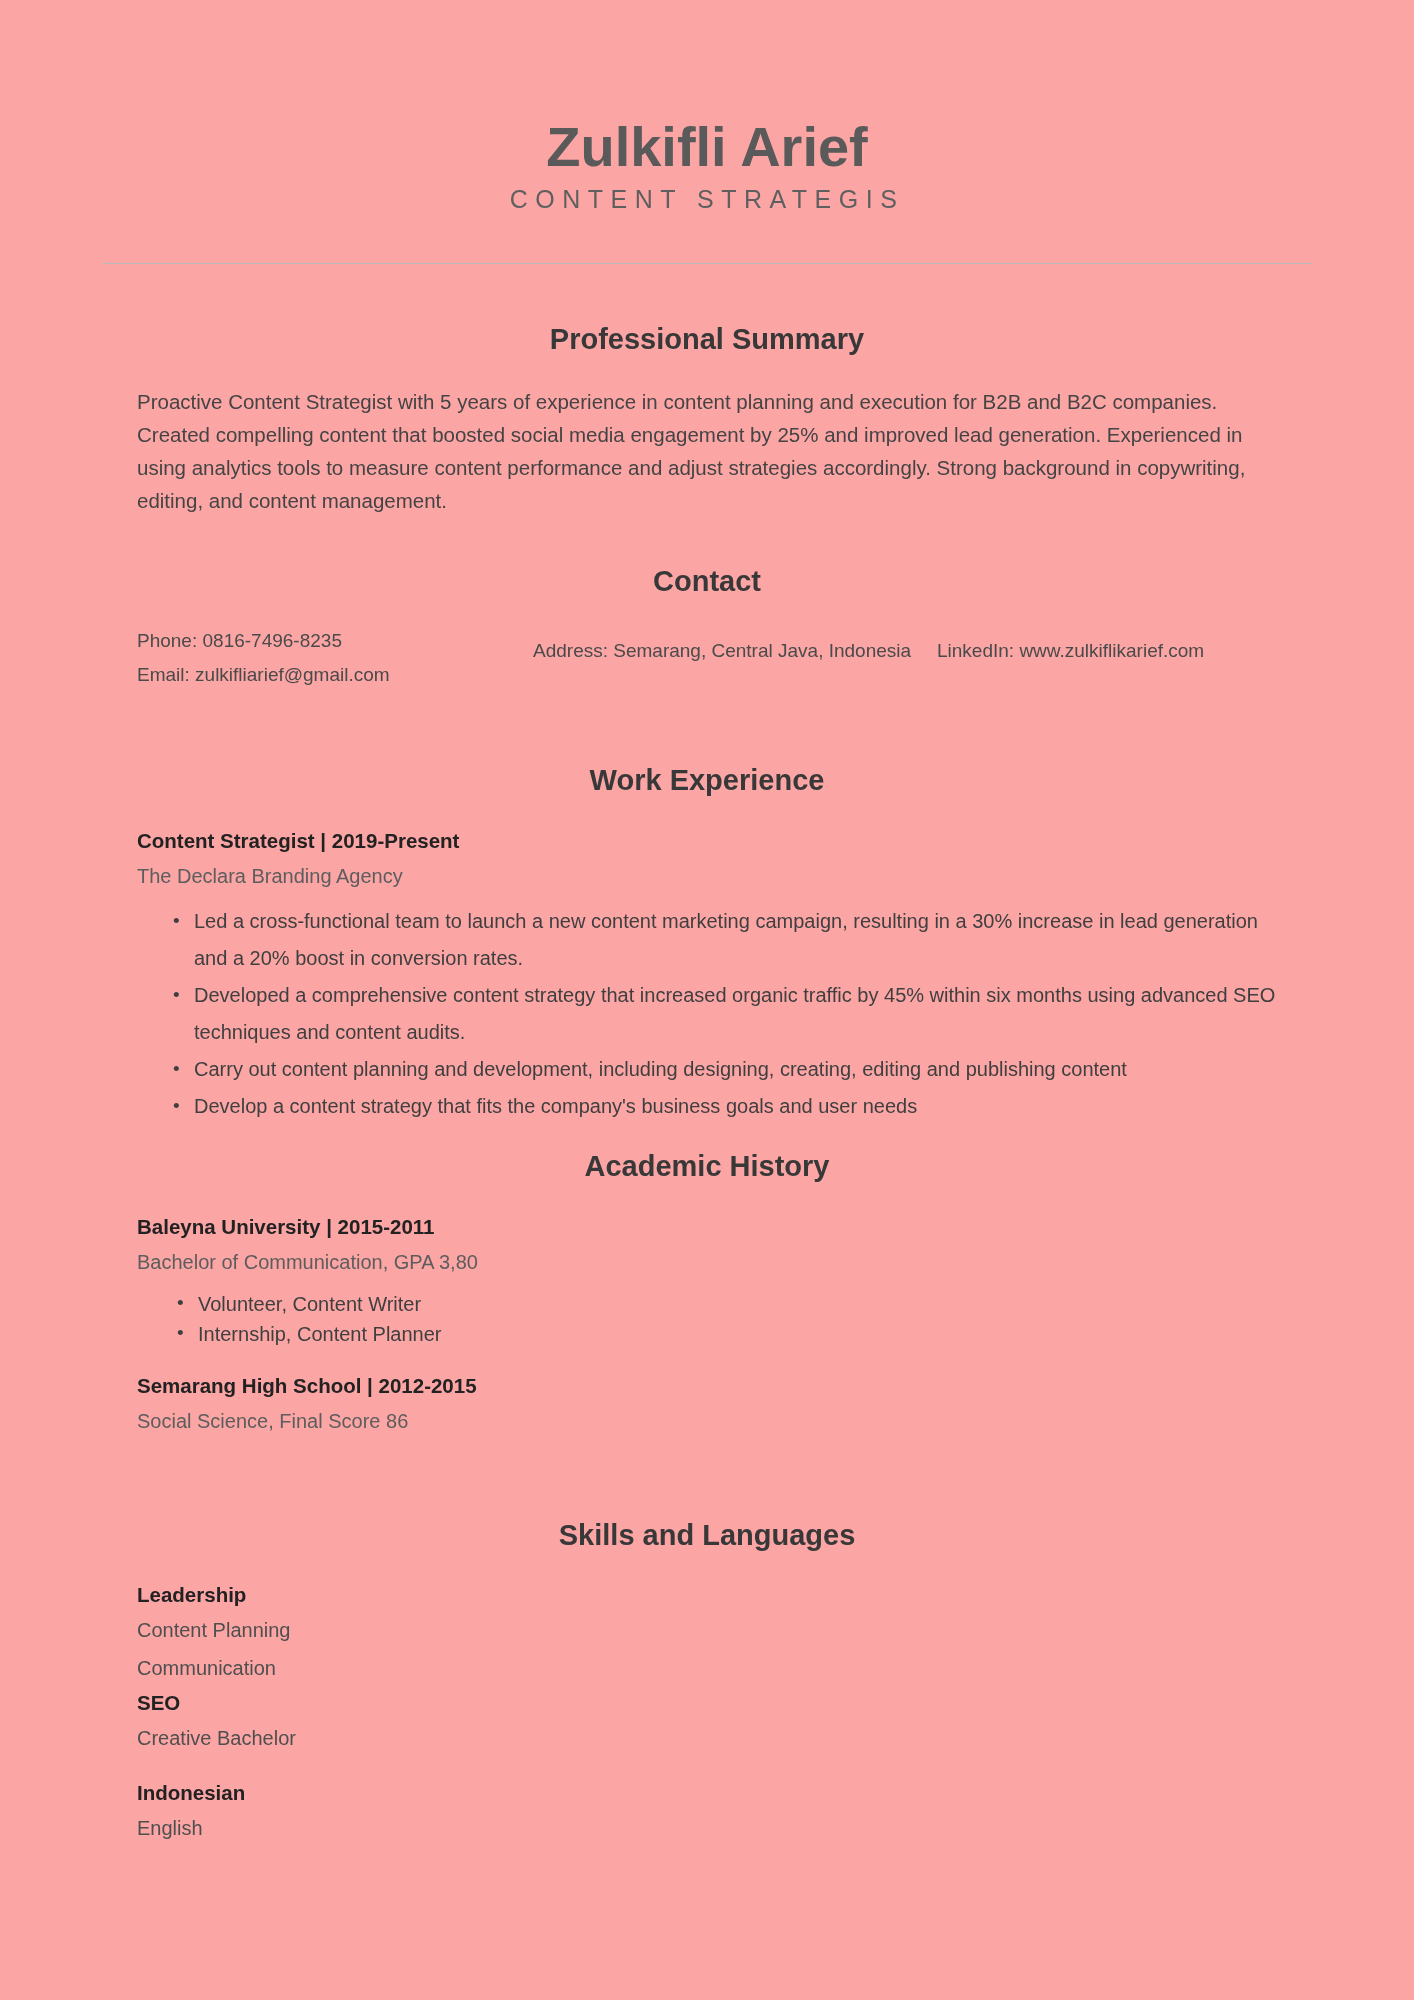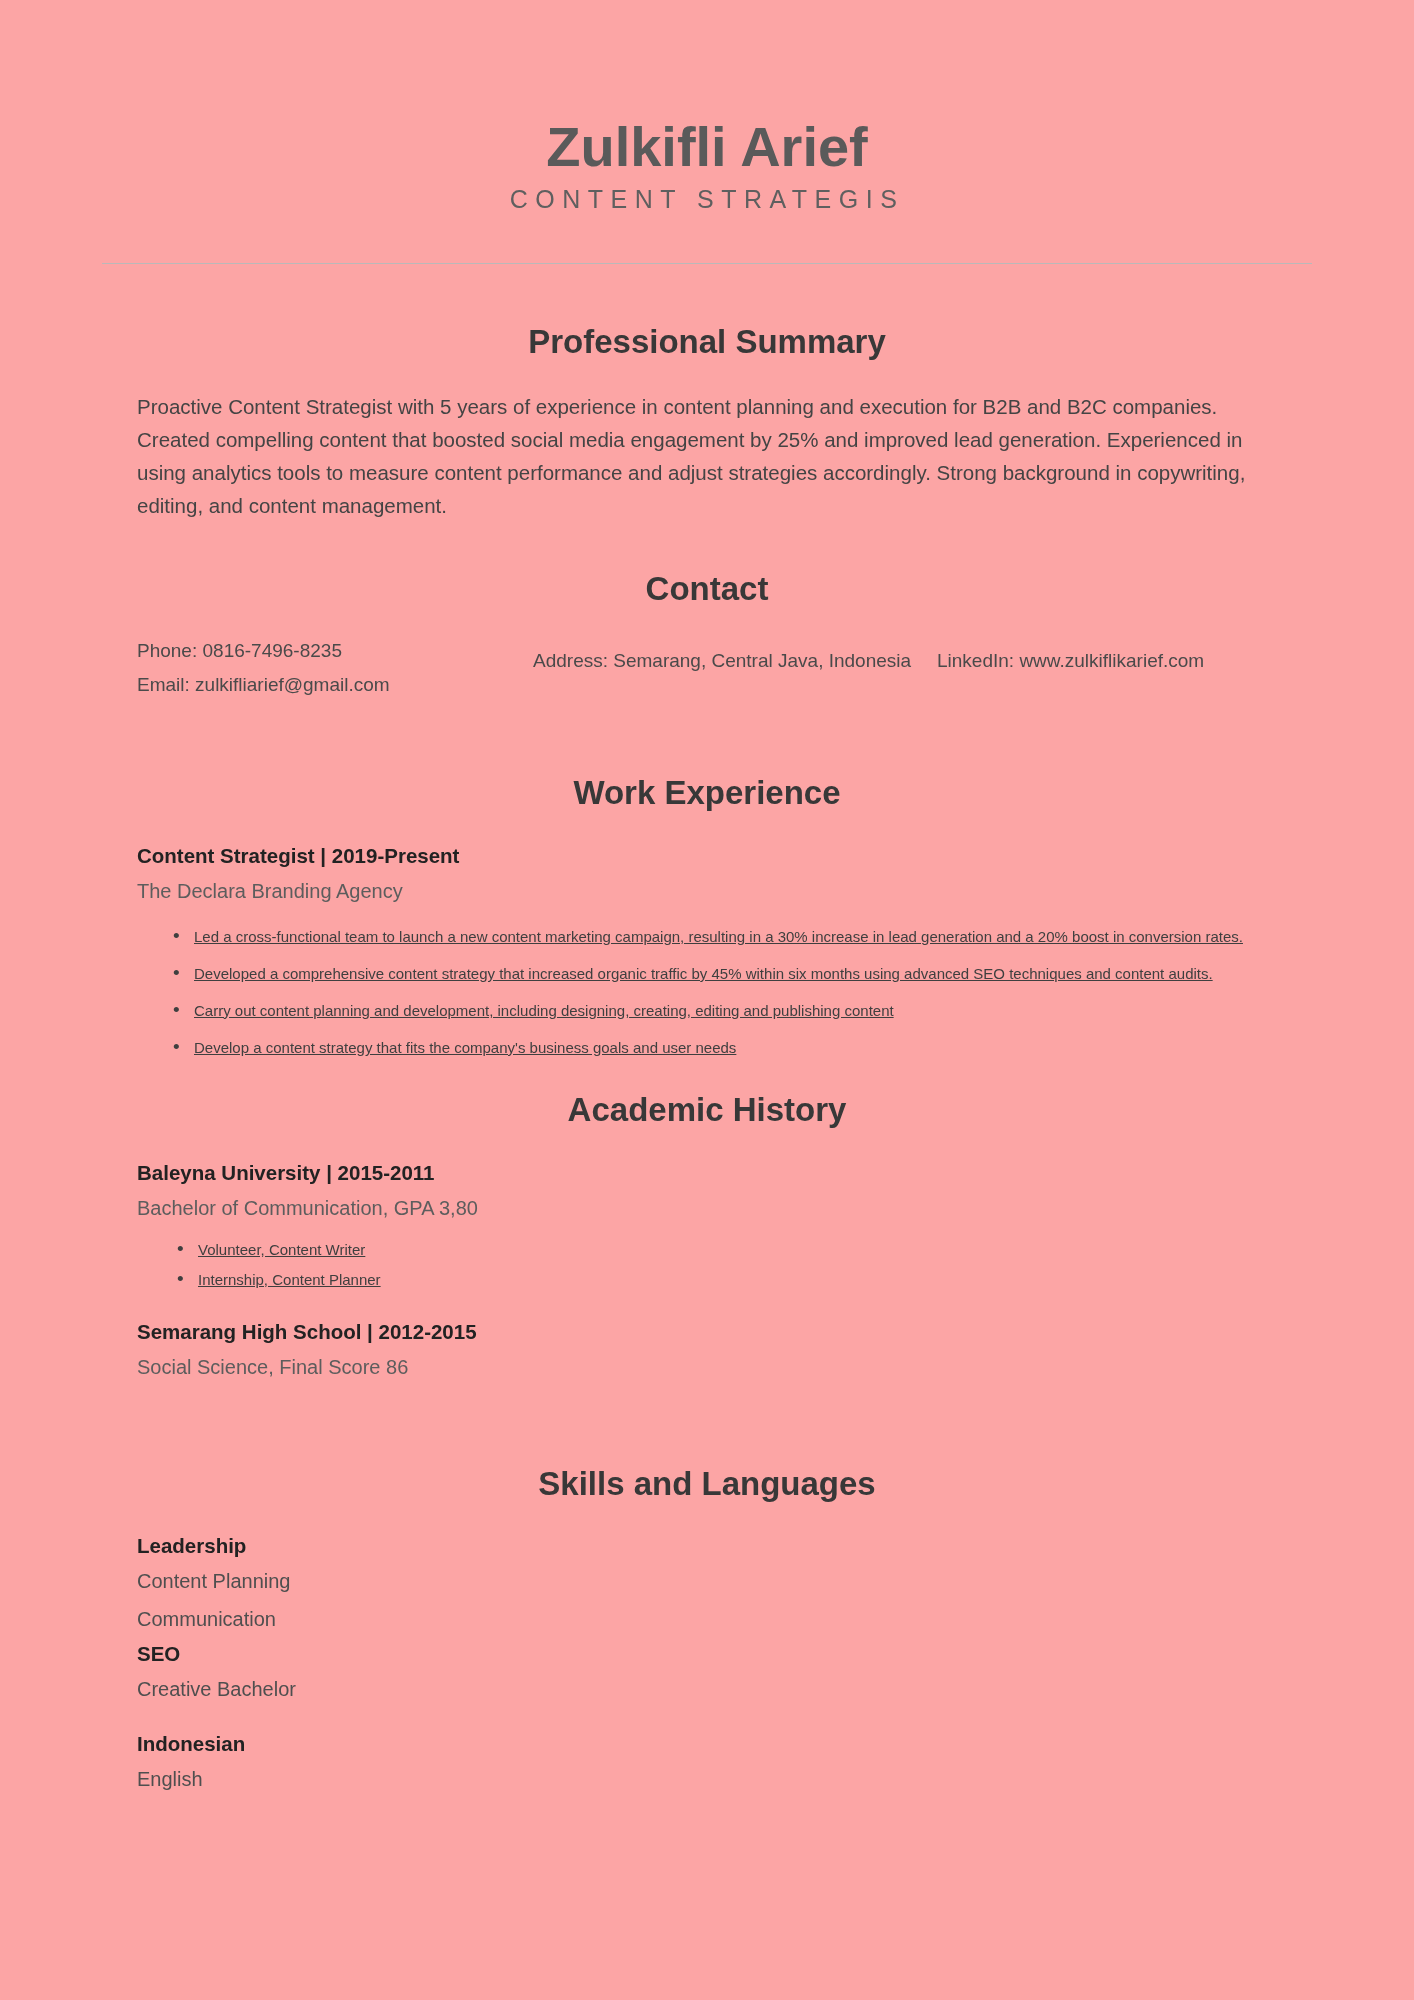--- a/index.html
+++ b/index.html
@@ -49,21 +49,21 @@
     border-top: 1.5px solid #b9b9b9;
   }
 
   
   .content {
     padding: 0 137px;
     box-sizing: border-box;
   }
   .section-title {
     text-align: center;
-    font-size: 33px;
+    font-size: 29px;
     font-weight: bold;
     color: #383838;
     margin: 0;
   }
 
   
   .summary-section { margin-top: 59px; }
   .summary-text {
     margin-top: 29px;
     font-size: 20.5px;
@@ -101,27 +101,26 @@
     color: #5d5d5d;
     line-height: 32px;
     margin-top: 4px;
   }
   ul.bullets {
     margin: 11px 0 0 0;
     padding-left: 57px;
     list-style: none;
   }
   ul.bullets li {
-    font-size: 15px;
+    font-size: 20px;
     line-height: 37px;
     color: #3f3f3f;
     position: relative;
     padding-left: 0px;
     margin-bottom: 0px;
-    text-decoration: underline;
   }
   ul.bullets li::before {
     content: "\2022";
     position: absolute;
     left: -21px;
     top: -1px;
     font-size: 19px;
     color: #3f3f3f;
   }
 

